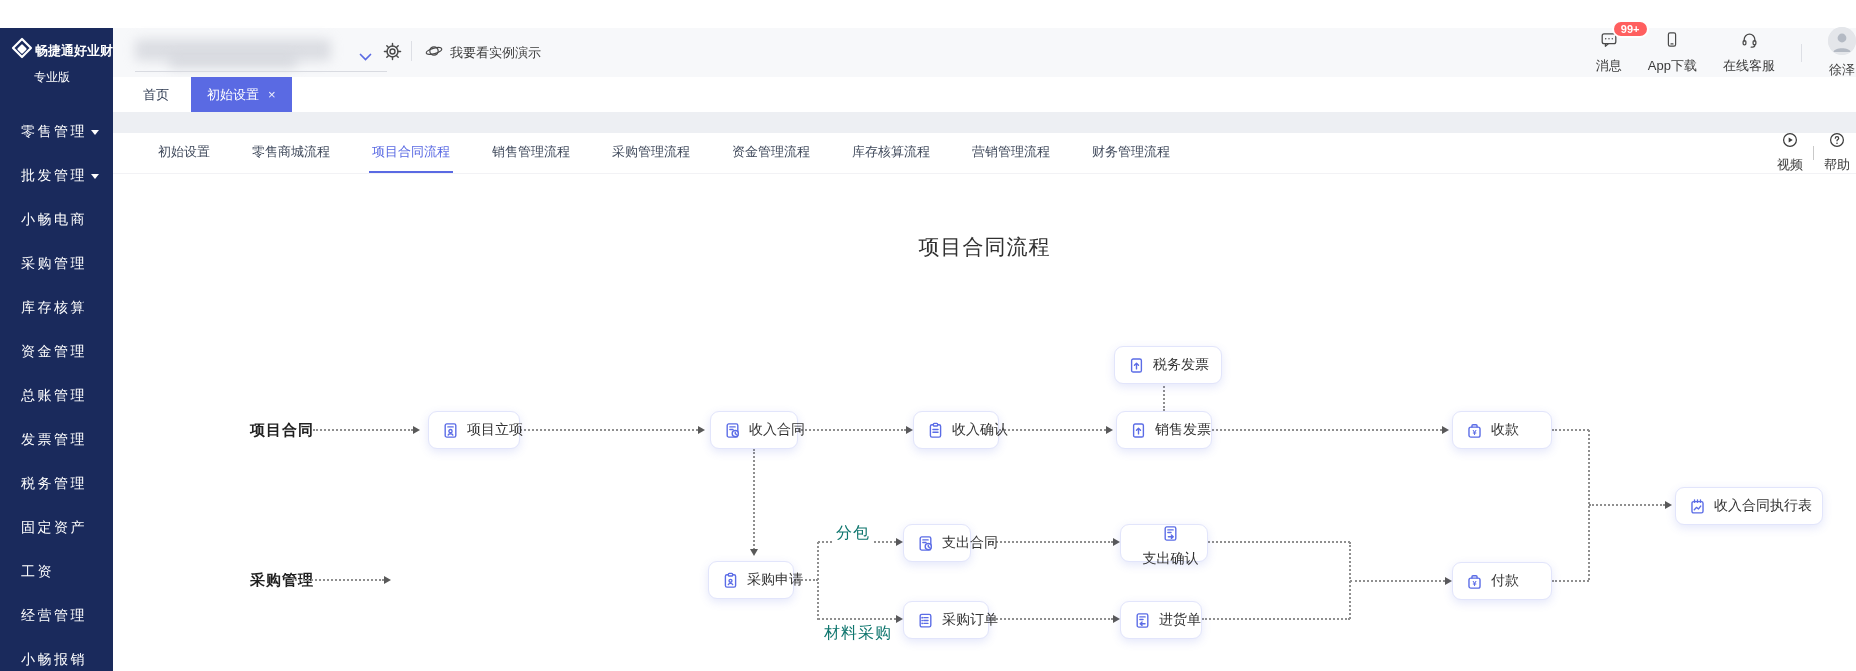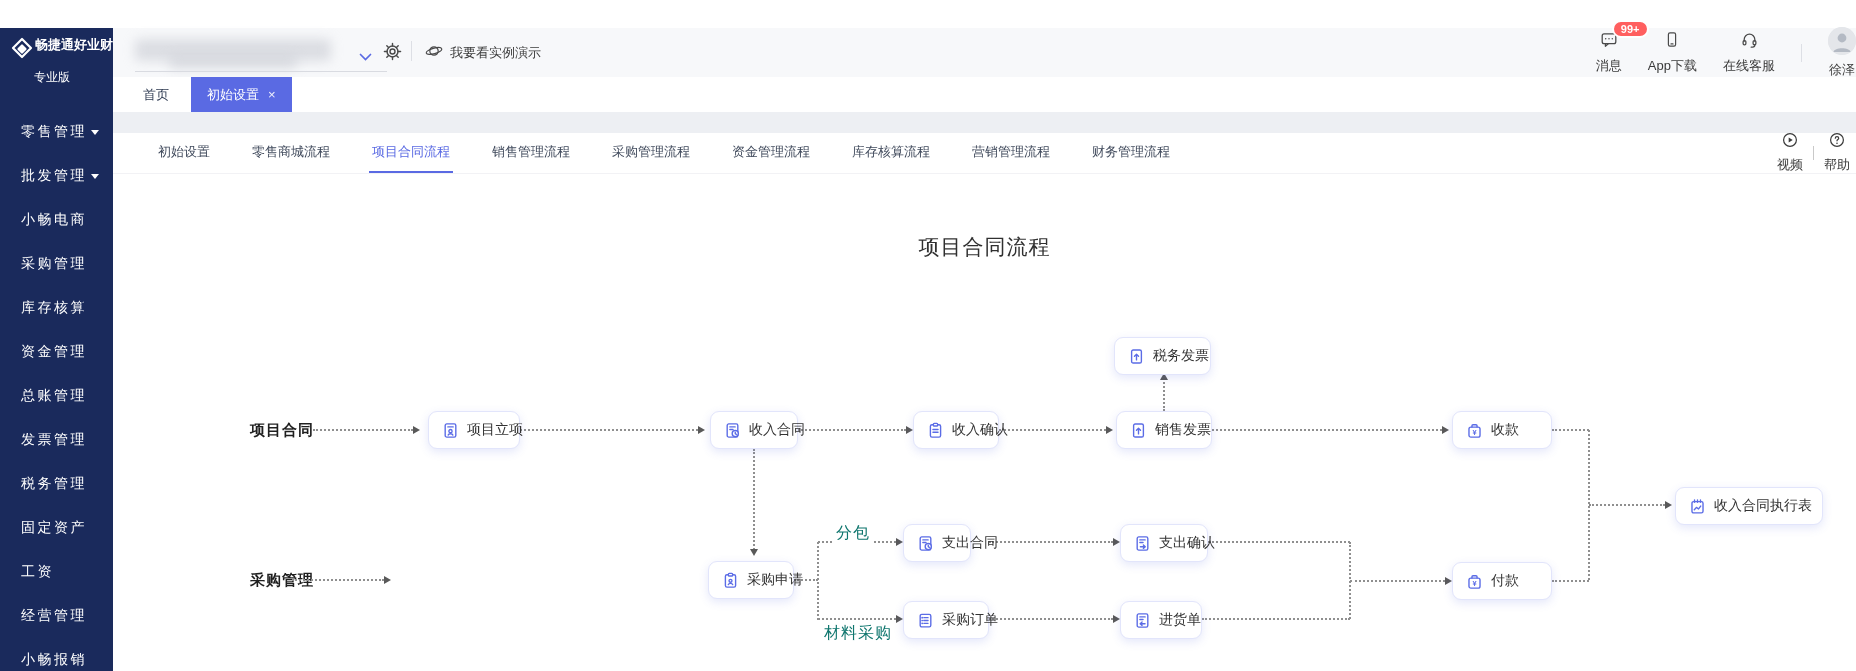--- a/index.html
+++ b/index.html
@@ -2,21 +2,21 @@
 <html><head>
 <meta charset="utf-8">
 <style>
   html,body{margin:0;padding:0;background:#fff;}
   .app{position:relative;width:1856px;height:671px;background:#fff;overflow:hidden;
        font-family:"Liberation Sans",sans-serif;color:#333;}
   .chrome{position:absolute;left:0;top:0;width:100%;height:28px;background:#fff;}
 
   
   .sidebar{position:absolute;left:0;top:28px;width:113px;bottom:0;background:#1a2a5c;overflow:hidden;}
-  .logo-row{display:flex;align-items:flex-start;gap:0;padding:8px 12px 0 9px;}
+  .logo-row{display:flex;align-items:center;gap:0;padding:8px 12px 0 9px;}
   .brand-name{color:#fff;font-size:13px;font-weight:bold;white-space:nowrap;}
   .edition{color:#fff;font-size:12px;padding:3px 0 6px 10px;margin-left:24px;}
   .side-menu{margin-top:18px;}
   .side-item{height:44px;display:flex;align-items:center;padding-left:21px;color:#fff;
              font-size:14px;font-weight:500;letter-spacing:2.5px;cursor:pointer;white-space:nowrap;}
   .caret{width:0;height:0;border:4px solid transparent;border-top:5px solid #fff;margin:4px 0 0 4px;}
 
   
   .header{position:absolute;left:113px;top:28px;right:0;height:49px;background:#f7f8fa;
           border-bottom:1px solid #ececf0;}
@@ -337,21 +337,21 @@
         </div>
         <div class="flow-node" style="left: 1003px; top: 278px; width: 96px;">
           <span class="nicon">
             <svg width="17" height="17" viewBox="0 0 16 16" fill="none" stroke="currentColor" stroke-width="1.3" stroke-linecap="round" stroke-linejoin="round">
               <rect x="3.4" y="1.9" width="9.2" height="12.2" rx="1.5"></rect>
               <path d="M8 11.2V5.9M6.1 7.8L8 5.9l1.9 1.9"></path>
             </svg>
           </span>
           <span>销售发票</span>
         </div>
-        <div class="flow-node" style="left: 1001px; top: 204px; width: 97px;">
+        <div class="flow-node" style="left: 1001px; top: 213px; width: 108px;">
           <span class="nicon">
             <svg width="17" height="17" viewBox="0 0 16 16" fill="none" stroke="currentColor" stroke-width="1.3" stroke-linecap="round" stroke-linejoin="round">
               <rect x="3.4" y="1.9" width="9.2" height="12.2" rx="1.5"></rect>
               <path d="M8 11.2V5.9M6.1 7.8L8 5.9l1.9 1.9"></path>
             </svg>
           </span>
           <span>税务发票</span>
         </div>
         <div class="flow-node" style="left: 1339px; top: 278px; width: 100px;">
           <span class="nicon">
@@ -388,21 +388,21 @@
           <span class="nicon">
             <svg width="17" height="17" viewBox="0 0 16 16" fill="none" stroke="currentColor" stroke-width="1.3" stroke-linecap="round" stroke-linejoin="round">
               <rect x="3" y="1.8" width="10" height="12.4" rx="1.5"></rect>
               <path d="M5.5 4.6h5M5.5 7h3"></path>
               <circle cx="10.6" cy="10.9" r="2.9" fill="#fff"></circle>
               <path d="M10.6 9.7v1.3l1 .6"></path>
             </svg>
           </span>
           <span>支出合同</span>
         </div>
-        <div class="flow-node" style="left: 1007px; top: 391px; width: 88px;">
+        <div class="flow-node" style="left: 1007px; top: 391px; width: 88px; flex-direction: column;">
           <span class="nicon">
             <svg width="17" height="17" viewBox="0 0 16 16" fill="none" stroke="currentColor" stroke-width="1.3" stroke-linecap="round" stroke-linejoin="round">
               <rect x="3" y="1.8" width="10" height="12.4" rx="1.5"></rect>
               <path d="M5.5 4.6h5M5.5 7h3"></path>
               <path d="M6 11h4.4M8.8 9.4l1.8 1.6-1.8 1.6"></path>
             </svg>
           </span>
           <span>支出确认</span>
         </div>
         <div class="flow-node" style="left: 790px; top: 468px; width: 86px;">

